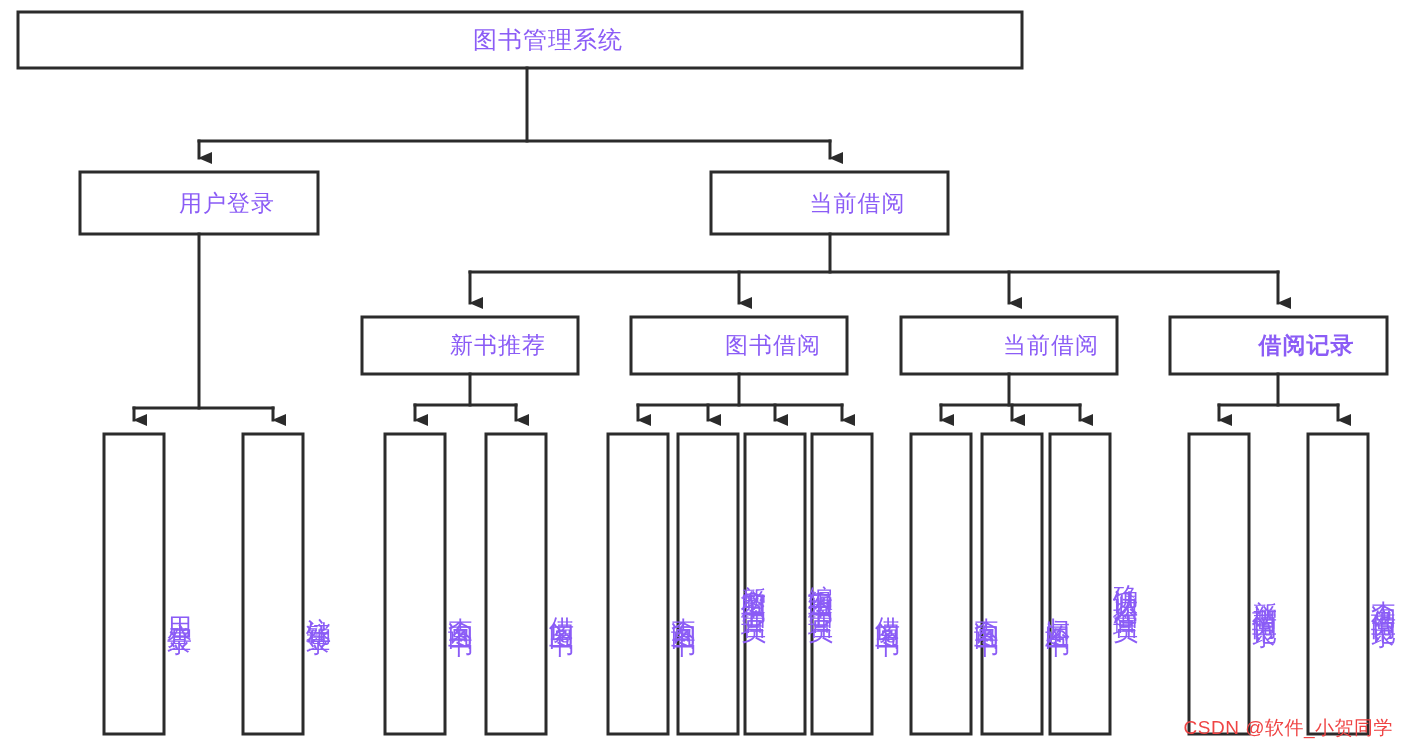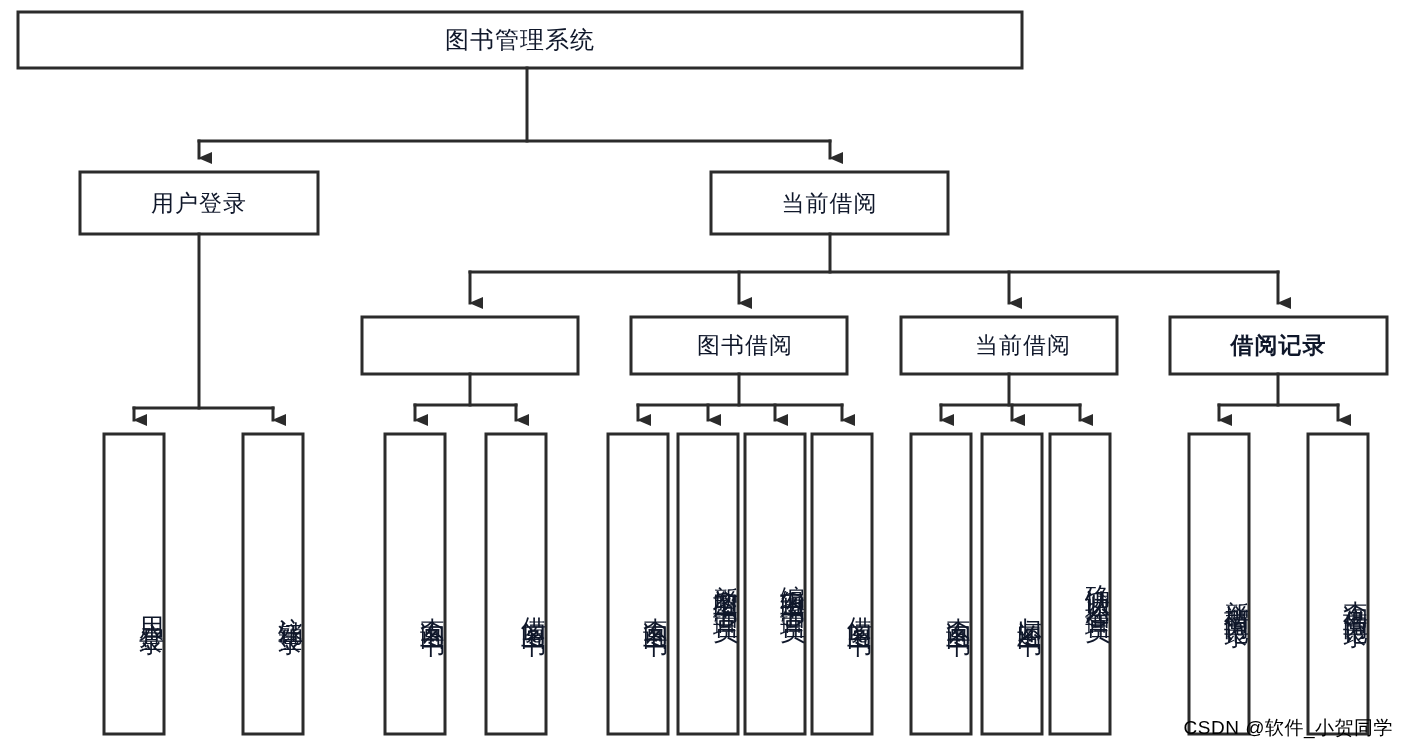--- a/index.html
+++ b/index.html
@@ -37,23 +37,24 @@
   }
   .arrow-head {
     fill: #2b2b2b;
     stroke: none;
   }
   .node-label {
     position: absolute;
     display: flex;
     align-items: center;
     justify-content: center;
-    color: #0f172a;
+    color: #8b5cf6;
     font-family: "Liberation Sans", "DejaVu Sans", sans-serif;
     pointer-events: none;
+    margin-left: 28px;
   }
   .label-h {
     font-size: 23px;
     letter-spacing: 1px;
     white-space: nowrap;
   }
   .label-root {
     font-size: 24px;
     letter-spacing: 1px;
   }
@@ -66,21 +67,21 @@
     align-items: flex-start;
     justify-content: center;
     padding-top: 4px;
     box-sizing: border-box;
   }
   .watermark {
     position: absolute;
     right: 12px;
     bottom: 6px;
     font-size: 19px;
-    color: #000000;
+    color: #ef4444;
     letter-spacing: 0.5px;
     white-space: nowrap;
     font-family: "Liberation Sans", "DejaVu Sans", sans-serif;
   }
 </style>
 </head>
 <body>
 
 <div id="canvas">
 
@@ -157,20 +158,21 @@
     <path class="link-line" d="M1219,405 L1338,405"></path>
     <path class="link-line" d="M1219,405 L1219,420" marker-end="url(#arrow)"></path>
     <path class="link-line" d="M1338,405 L1338,420" marker-end="url(#arrow)"></path>
   </svg>
 
   <div class="node-label label-root" style="left:18px;  top:12px;  width:1004px; height:56px;">图书管理系统</div>
 
   <div class="node-label label-h" style="left:80px;  top:172px; width:238px; height:62px;">用户登录</div>
   <div class="node-label label-h" style="left:711px; top:172px; width:237px; height:62px;">当前借阅</div>
 
+  <div class="node-label label-h" style="left:362px;  top:317px; width:216px; height:57px;">新书推荐</div>
   <div class="node-label label-h" style="left:631px;  top:317px; width:216px; height:57px;padding-left:6px;">图书借阅</div>
   <div class="node-label label-h" style="left:901px;  top:317px; width:244px; height:57px;">当前借阅</div>
   <div class="node-label label-h" style="left:1170px; top:317px; width:217px; height:57px;font-weight:bold;">借阅记录</div>
 
   <div class="node-label label-v" style="left:104px;  top:480px; width:60px; height:250px;">用户登录</div>
   <div class="node-label label-v" style="left:243px;  top:480px; width:60px; height:250px;">注销登录</div>
 
   <div class="node-label label-v" style="left:385px;  top:480px; width:60px; height:250px;">查询图书</div>
   <div class="node-label label-v" style="left:486px;  top:480px; width:60px; height:250px;">借阅图书</div>
 

